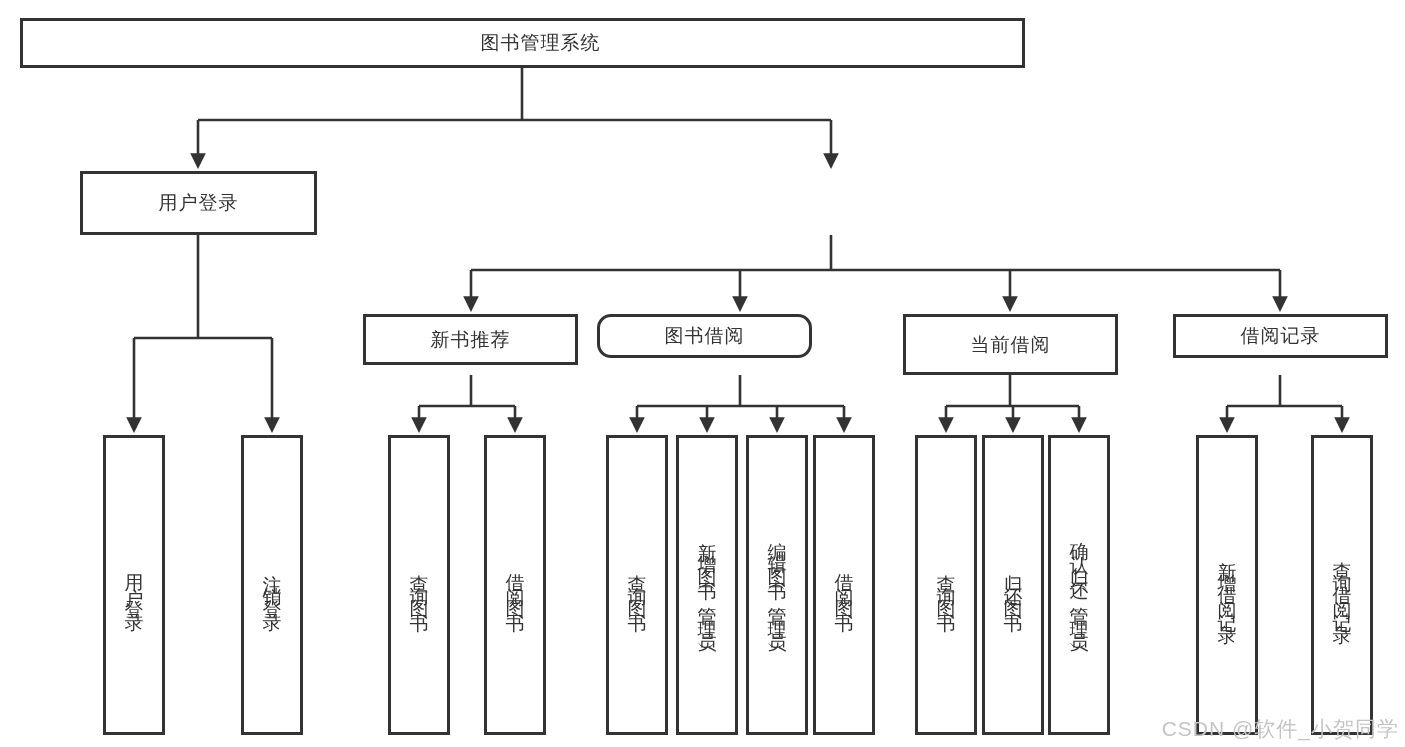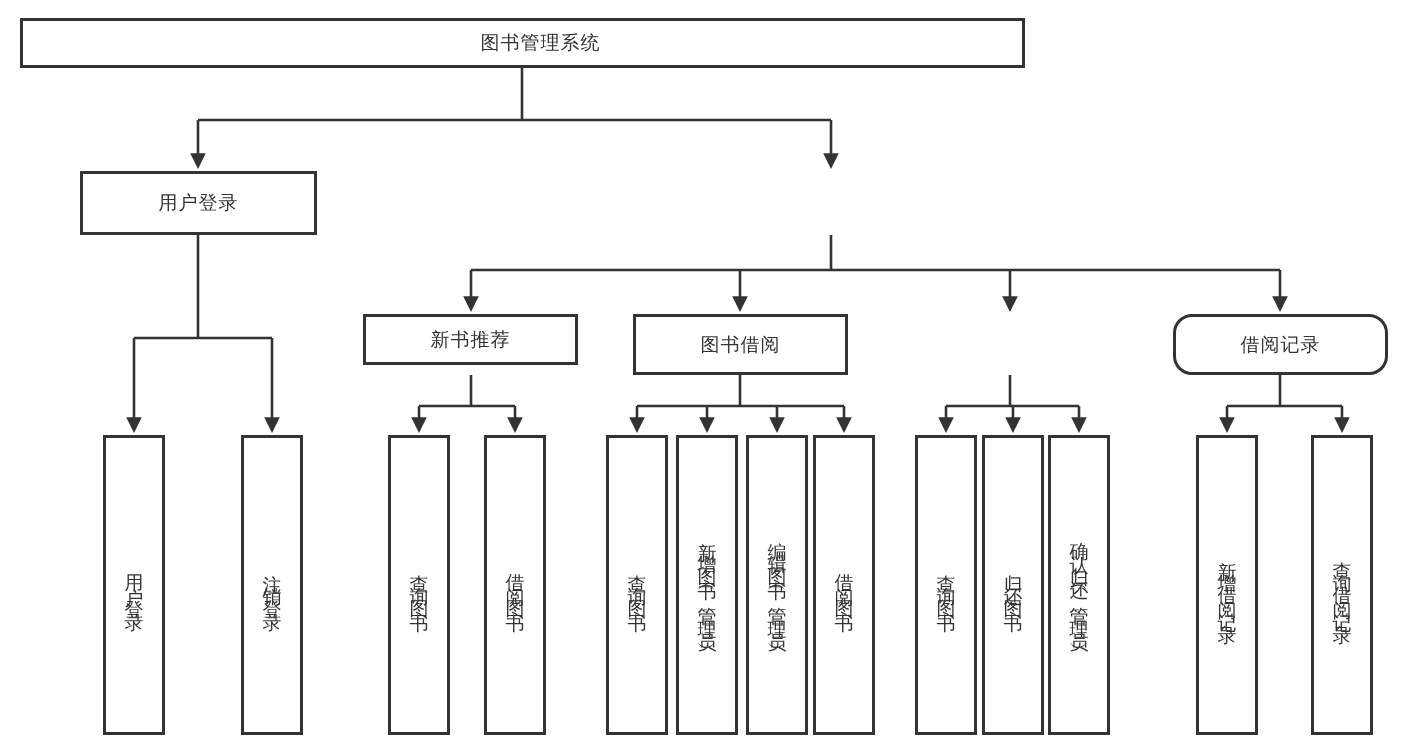--- a/index.html
+++ b/index.html
@@ -119,24 +119,27 @@
     <span>图书管理系统</span>
   </div>
 
   <div class="node" style="left:80px; top:171px; width:237px; height:64px;">
     <span>用户登录</span>
   </div>
 
   <div class="node" style="left:363px; top:314px; width:215px; height:51px;">
     <span>新书推荐</span>
   </div>
-  <div class="node" style="left:633px; top:314px; width:215px; height:61px;">
+  <div class="node" style="left:597px; top:314px; width:215px; height:44px;border-radius:14px;">
     <span>图书借阅</span>
   </div>
-  <div class="node" style="left:1173px; top:314px; width:215px; height:61px;border-radius:19px;">
+  <div class="node" style="left:903px; top:314px; width:215px; height:61px;">
+    <span>当前借阅</span>
+  </div>
+  <div class="node" style="left:1173px; top:314px; width:215px; height:44px;">
     <span>借阅记录</span>
   </div>
 
   <div class="node leaf" style="left:103px; top:435px; width:62px; height:300px;">
     <span class="vlabel">用户登录</span>
   </div>
   <div class="node leaf" style="left:241px; top:435px; width:62px; height:300px;">
     <span class="vlabel">注销登录</span>
   </div>
 
@@ -170,14 +173,15 @@
     <span class="vlabel">确认归还（管理员）</span>
   </div>
 
   <div class="node leaf" style="left:1196px; top:435px; width:62px; height:300px;">
     <span class="vlabel">新增借阅记录</span>
   </div>
   <div class="node leaf" style="left:1311px; top:435px; width:62px; height:300px;">
     <span class="vlabel">查询借阅记录</span>
   </div>
 
+  <div class="watermark">CSDN @软件_小贺同学</div>
 
 </div>
 
 </body></html>

